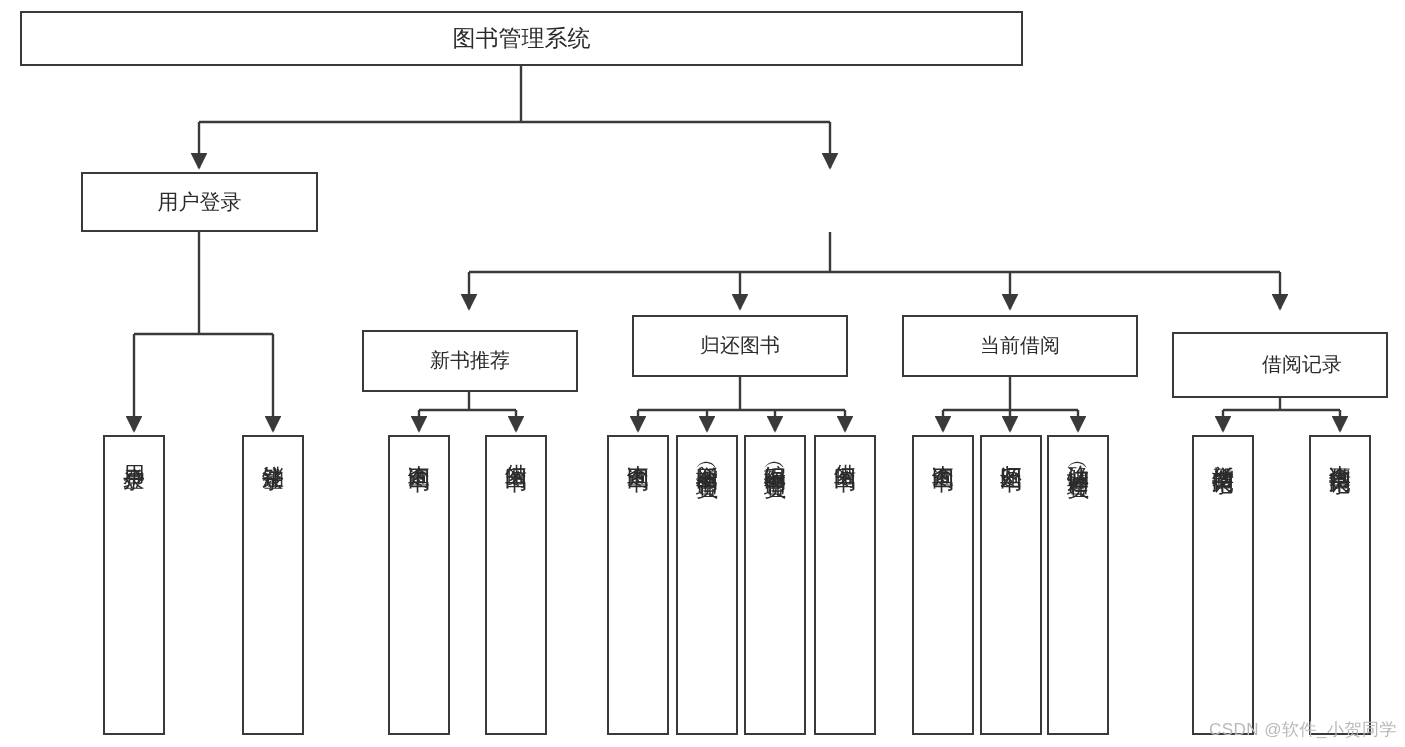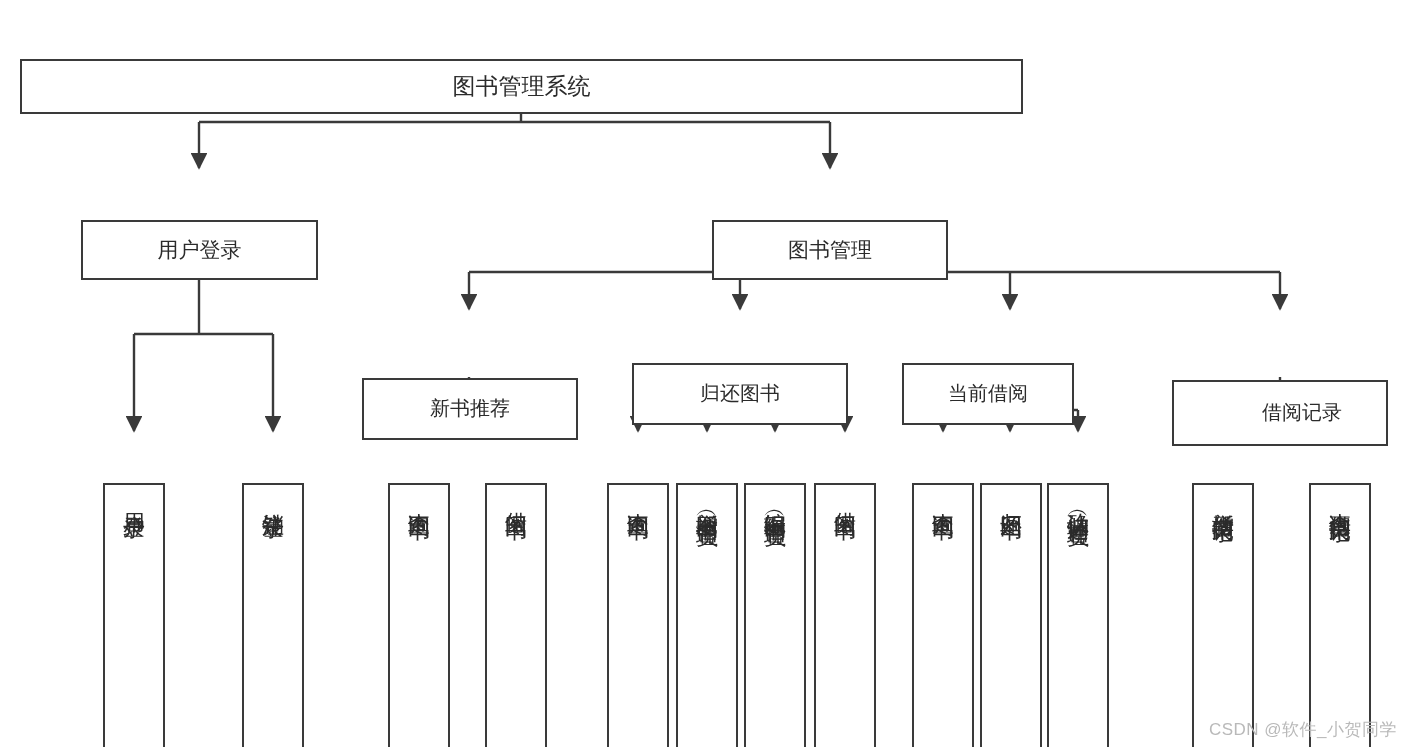--- a/index.html
+++ b/index.html
@@ -28,21 +28,20 @@
   .node {
     position: absolute;
     box-sizing: border-box;
     border: 2px solid #3a3a3a;
     background: #ffffff;
     display: flex;
     align-items: center;
     justify-content: center;
     color: #2b2b2b;
     line-height: 1.18;
-    margin-top: 48px;
   }
   .node .label {
     display: block;
     text-align: center;
     white-space: nowrap;
   }
   .node.root .label { font-size: 23px; }
   .node.lvl1 .label { font-size: 21px; }
   .node.lvl2 .label { font-size: 20px; }
   .node.leaf {
@@ -125,31 +124,28 @@
     </g>
   </svg>
 
   <div class="node root" style="left:20px; top:11px; width:1003px; height:55px;">
     <span class="label">图书管理系统</span>
   </div>
 
   <div class="node lvl1" style="left:81px; top:172px; width:237px; height:60px;">
     <span class="label">用户登录</span>
   </div>
-  <div class="node lvl1" style="left:712px; top:172px; width:236px; height:60px;">
-    <span class="label">图书管理</span>
-  </div>
 
   <div class="node lvl2" style="left:362px; top:330px; width:216px; height:62px;">
     <span class="label">新书推荐</span>
   </div>
   <div class="node lvl2" style="left:632px; top:315px; width:216px; height:62px;">
     <span class="label">归还图书</span>
   </div>
-  <div class="node lvl2" style="left:902px; top:315px; width:172px; height:62px;">
+  <div class="node lvl2" style="left:902px; top:315px; width:236px; height:62px;">
     <span class="label">当前借阅</span>
   </div>
   <div class="node lvl2" style="left:1172px; top:332px; width:216px; height:66px;padding-left:44px;">
     <span class="label">借阅记录</span>
   </div>
 
   <div class="node leaf" style="left:103px; top:435px; width:62px; height:300px;">
     <span class="label">用户登录</span>
   </div>
   <div class="node leaf" style="left:242px; top:435px; width:62px; height:300px;">

